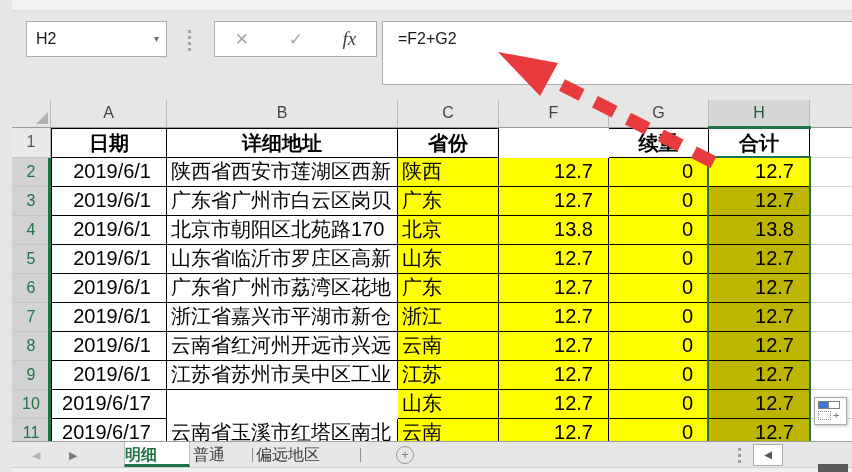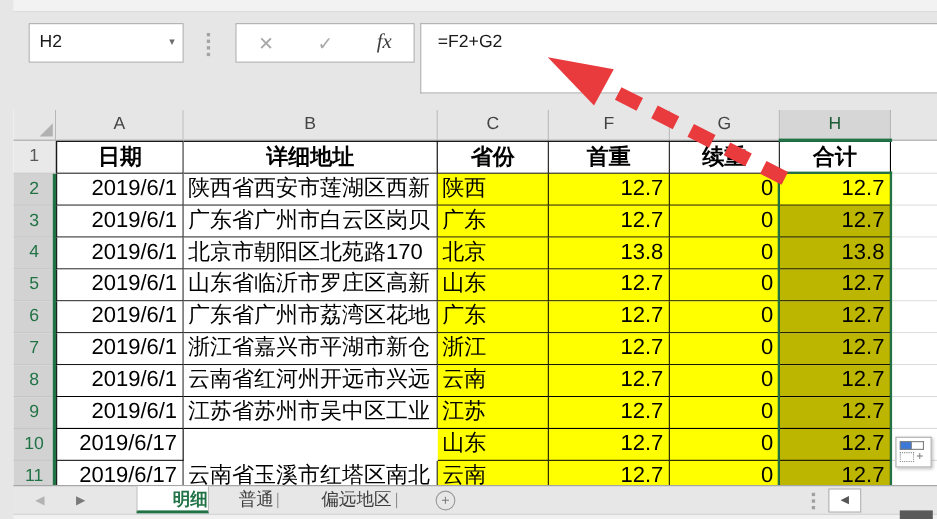--- a/index.html
+++ b/index.html
@@ -22,40 +22,40 @@
   .colhdr{background:#e6e6e6;border-right:1px solid #b7b7b7;border-bottom:1px solid #9b9b9b;color:#444;text-align:center;font-size:16px;}
   .colhdr.sel{background:#d6d6d6;color:#1a5c38;}
   .corner{background:#e6e6e6;border-right:1px solid #b7b7b7;border-bottom:1px solid #9b9b9b;}
   .corner .tri{position:absolute;right:2px;bottom:3px;width:0;height:0;border-bottom:12px solid #b1b1b1;border-left:12px solid transparent;}
   .rowhdr{background:#e9e9e9;border-right:1px solid #b7b7b7;border-bottom:1px solid #c6c6c6;color:#595959;text-align:center;font-size:16px;}
   .rowhdr.sel{background:#d2d2d2;color:#217346;}
   .tcell{background:#fff;border-right:1px solid #000;border-bottom:1px solid #000;font-size:20px;}
   .hrow{font-weight:bold;text-align:center;border-top:1px solid #000;}
   .yellow{background:#ffff00;}
   .olive{background:#bcb600;}
-  .rt{text-align:right;padding-right:5px;}
+  .rt{text-align:right;padding-right:15px;}
   .lf{padding-left:4px;}
   .bl{border-left:1px solid #000;}
   .emptyc{background:#fff;border-bottom:1px solid #d9d9d9;border-right:none;}
   .ov{position:absolute;background:#217346;}
   #selbox{position:absolute;box-sizing:border-box;border:2px solid #217346;border-bottom:none;background:transparent;}
   
   #smarttag{position:absolute;left:802px;top:397px;width:33px;height:28px;background:#fff;border:1px solid #ababab;
     box-shadow:1px 1px 3px rgba(0,0,0,.25);z-index:40;box-sizing:border-box;padding:3px 0 0 3px;}
   #smarttag .r1{display:flex;}
   #smarttag .sq{width:11px;height:8px;border:1px solid #7f7f7f;box-sizing:border-box;}
   #smarttag .blue{background:#3b78d8;}
   #smarttag .white{background:#fff;border-left:none;}
   #smarttag .r2{display:flex;align-items:center;margin-top:2px;}
   #smarttag .dot{width:13px;height:9px;border:1px dotted #8a8a8a;box-sizing:border-box;}
   #smarttag .plus{color:#7a7a7a;font-size:11px;line-height:9px;margin-left:2px;}
   
   #tabbar{position:absolute;left:0;top:441px;width:852px;height:26px;background:#e7e7e7;border-top:1px solid #9f9f9f;box-sizing:border-box;}
   .navarr{position:absolute;top:0;height:26px;line-height:26px;font-size:11px;}
-  .tab{position:absolute;top:0;height:25px;line-height:25px;text-align:right;font-size:16px;color:#3f3f3f;box-sizing:border-box;}
+  .tab{position:absolute;top:0;height:25px;line-height:25px;text-align:left;font-size:16px;color:#3f3f3f;box-sizing:border-box;}
   .tab.active{background:#fff;color:#217346;font-weight:bold;border-left:1px solid #bdbdbd;border-right:1px solid #bdbdbd;border-bottom:3px solid #217346;}
   .tabsep{position:absolute;top:6px;width:1px;height:14px;background:#8f8f8f;}
   #addsheet{position:absolute;left:384px;top:4px;width:18px;height:18px;border:1px solid #9a9a9a;border-radius:50%;
     color:#7a7a7a;font-size:13px;line-height:16px;text-align:center;box-sizing:border-box;}
   #hscrolldots{position:absolute;left:726px;top:6px;display:flex;flex-direction:column;gap:3px;}
   #hscrolldots i{width:3px;height:3px;background:#9f9f9f;display:block;}
   .scrlbtn{position:absolute;top:2px;width:30px;height:22px;background:#fff;border:1px solid #ababab;box-sizing:border-box;
     color:#555;font-size:10px;line-height:20px;text-align:center;}
   
   #statusbar{position:absolute;left:0;top:467px;width:852px;height:5px;background:#f1f1f1;border-top:1px solid #cfcfcf;box-sizing:border-box;}
@@ -100,21 +100,20 @@
       <div class="cell colhdr" style="left: 155px; top: 0px; width: 231px; height: 28px; line-height: 26px;">B</div>
       <div class="cell colhdr" style="left: 386px; top: 0px; width: 101px; height: 28px; line-height: 26px;">C</div>
       <div class="cell colhdr" style="left: 487px; top: 0px; width: 110px; height: 28px; line-height: 26px;">F</div>
       <div class="cell colhdr" style="left: 597px; top: 0px; width: 100px; height: 28px; line-height: 26px;">G</div>
       <div class="cell colhdr sel" style="left: 697px; top: 0px; width: 101px; height: 28px; line-height: 26px;">H</div>
       <div class="cell colhdr" style="left: 798px; top: 0px; width: 100px; height: 28px; line-height: 26px;">I</div>
       <div class="cell rowhdr" style="left: 0px; top: 28px; width: 39px; height: 30px; line-height: 28px;">1</div>
       <div class="cell tcell hrow bl" style="left: 39px; top: 28px; width: 116px; height: 30px; line-height: 28px;">日期</div>
       <div class="cell tcell hrow" style="left: 386px; top: 28px; width: 101px; height: 30px; line-height: 28px;">省份</div>
       <div class="cell tcell hrow" style="left: 155px; top: 28px; width: 231px; height: 30px; line-height: 28px;">详细地址</div>
-      <div class="cell tcell hrow" style="left: 487px; top: 28px; width: 110px; height: 30px; line-height: 28px;">首重</div>
       <div class="cell tcell hrow" style="left: 597px; top: 28px; width: 100px; height: 30px; line-height: 28px;">续重</div>
       <div class="cell tcell hrow" style="left: 697px; top: 28px; width: 101px; height: 30px; line-height: 28px;">合计</div>
       <div class="cell emptyc" style="left: 798px; top: 28px; width: 100px; height: 30px; line-height: 28px;"></div>
       <div class="cell rowhdr sel" style="left: 0px; top: 58px; width: 39px; height: 29px; line-height: 27px;">2</div>
       <div class="cell tcell bl rt" style="left: 39px; top: 58px; width: 116px; height: 29px; line-height: 27px;">2019/6/1</div>
       <div class="cell tcell lf" style="left: 155px; top: 58px; width: 231px; height: 29px; line-height: 27px;">陕西省西安市莲湖区西新</div>
       <div class="cell tcell lf yellow" style="left: 386px; top: 58px; width: 101px; height: 29px; line-height: 27px;">陕西</div>
       <div class="cell tcell rt yellow" style="left: 487px; top: 58px; width: 110px; height: 29px; line-height: 27px;">12.7</div>
       <div class="cell tcell rt yellow" style="left: 597px; top: 58px; width: 100px; height: 29px; line-height: 27px;">0</div>
       <div class="cell tcell rt yellow" style="left: 697px; top: 58px; width: 101px; height: 29px; line-height: 27px;">12.7</div>

